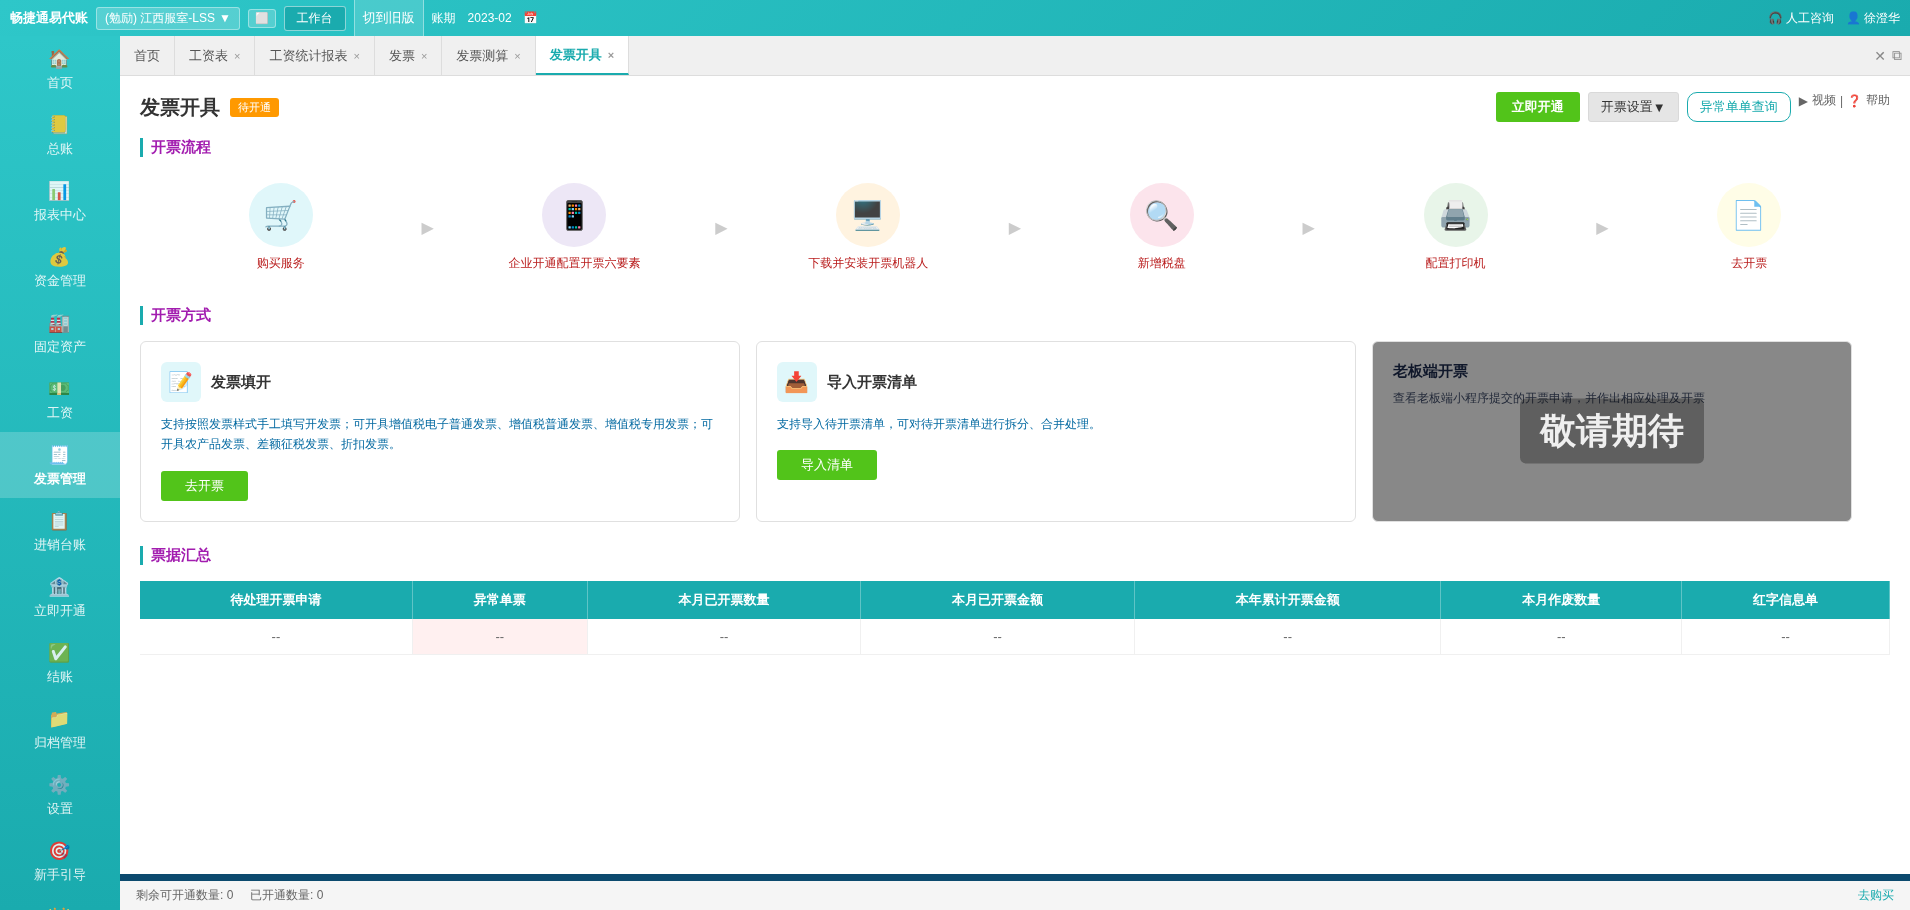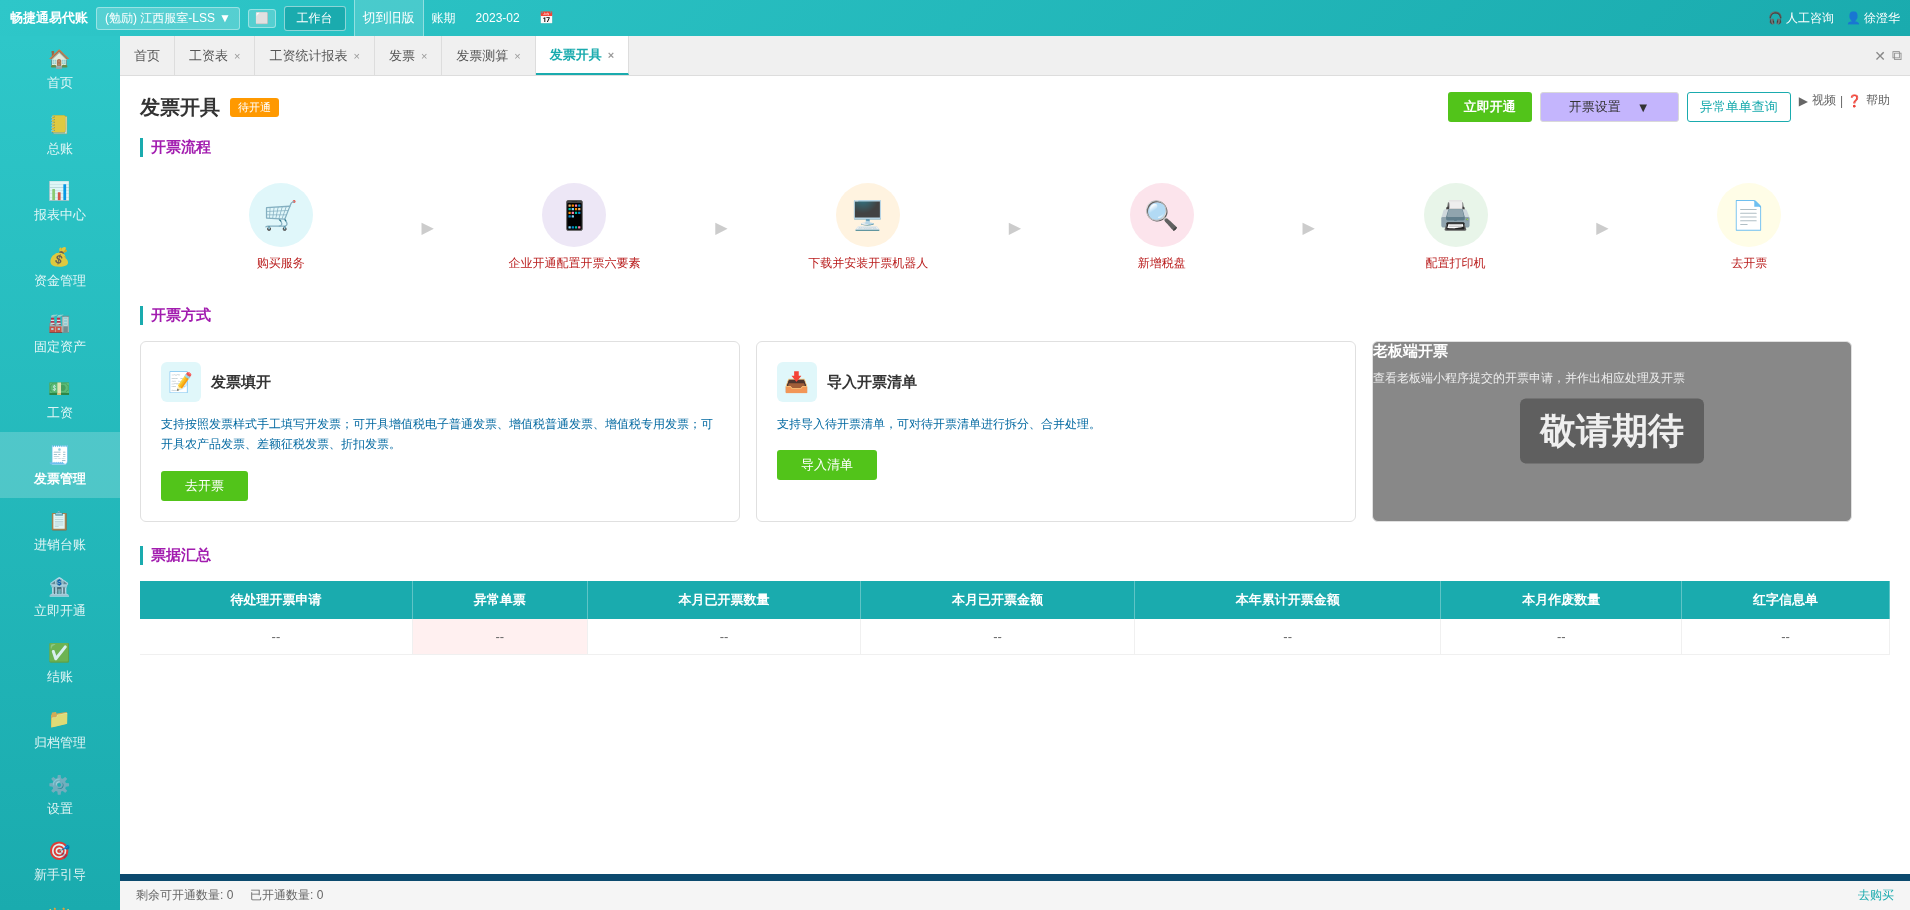--- a/index.html
+++ b/index.html
@@ -49,21 +49,21 @@
     }
     .old-version-btn {
       background: rgba(255,255,255,0.15);
       border: 1px solid rgba(255,255,255,0.4);
       color: white;
       font-size: 13px;
       padding: 16px 8px;
       border-radius: 3px;
       cursor: pointer;
     }
-    .period-info { color: white; font-size: 12px; display: flex; align-items: center; gap: 20px; }
+    .period-info { color: white; font-size: 12px; display: flex; align-items: center; gap: 12px; }
     .top-bar-right { display: flex; align-items: center; gap: 12px; }
     .top-right-item { color: white; font-size: 12px; display: flex; align-items: center; gap: 3px; cursor: pointer; }
 
     
     .main-layout { display: flex; flex: 1; overflow: hidden; }
 
     
     .sidebar {
       width: 120px;
       background: linear-gradient(180deg, #2ec7c9 0%, #1aabae 100%);
@@ -140,37 +140,37 @@
       background: #52c41a;
       color: white;
       border: none;
       padding: 6px 16px;
       border-radius: 3px;
       font-size: 13px;
       cursor: pointer;
       font-weight: bold;
     }
     .btn-dropdown {
-      background: #c4b5fd;
+      background: #e5e5e5;
       color: #333;
       border: 1px solid #d9d9d9;
-      padding: 5px 28px;
-      border-radius: 3px;
-      font-size: 13px;
-      cursor: pointer;
-      display: flex;
-      align-items: center;
-      gap: 16px;
+      padding: 5px 12px;
+      border-radius: 3px;
+      font-size: 13px;
+      cursor: pointer;
+      display: flex;
+      align-items: center;
+      gap: 0;
     }
     .btn-outline {
       background: white;
       color: #1aabae;
       border: 1px solid #1aabae;
       padding: 5px 12px;
-      border-radius: 3px;
+      border-radius: 10px;
       font-size: 13px;
       cursor: pointer;
     }
     .view-options { display: flex; align-items: center; gap: 4px; font-size: 12px; color: #666; }
 
     
     .section-title { font-size: 15px; color: #a21caf; font-weight: bold; margin-bottom: 16px; padding-left: 8px; border-left: 3px solid #1aabae; }
 
     
     .process-flow { display: flex; align-items: center; margin-bottom: 24px; padding: 10px 0; }
@@ -218,21 +218,21 @@
     .billing-card-old {
       flex: 1;
       border: 1px solid #e0e0e0;
       border-radius: 6px;
       background: #888;
       position: relative;
       overflow: hidden;
       min-height: 180px;
       max-width: 480px;
     }
-    .billing-card-old-content { color: #ffffff; }
+    .billing-card-old-content { padding: 20px; color: #0f172a; }
     .billing-card-old-title { font-size: 15px; font-weight: bold; margin-bottom: 8px; }
     .billing-card-old-desc { font-size: 12px; opacity: 0.85; line-height: 1.6; }
     .coming-soon-overlay {
       position: absolute;
       top: 50%; left: 50%;
       transform: translate(-50%, -50%);
       font-size: 36px;
       font-weight: bold;
       color: rgba(255,255,255,0.9);
       background: rgba(0,0,0,0.3);

